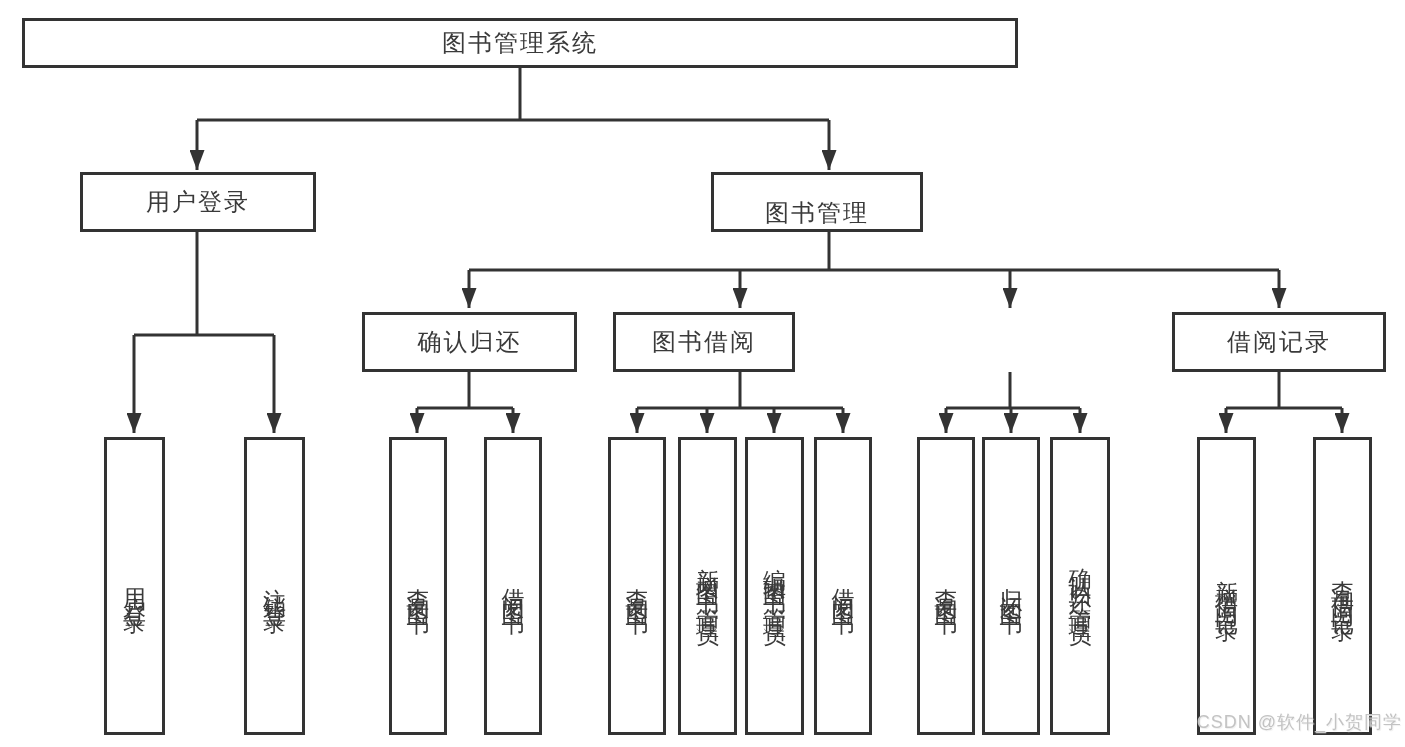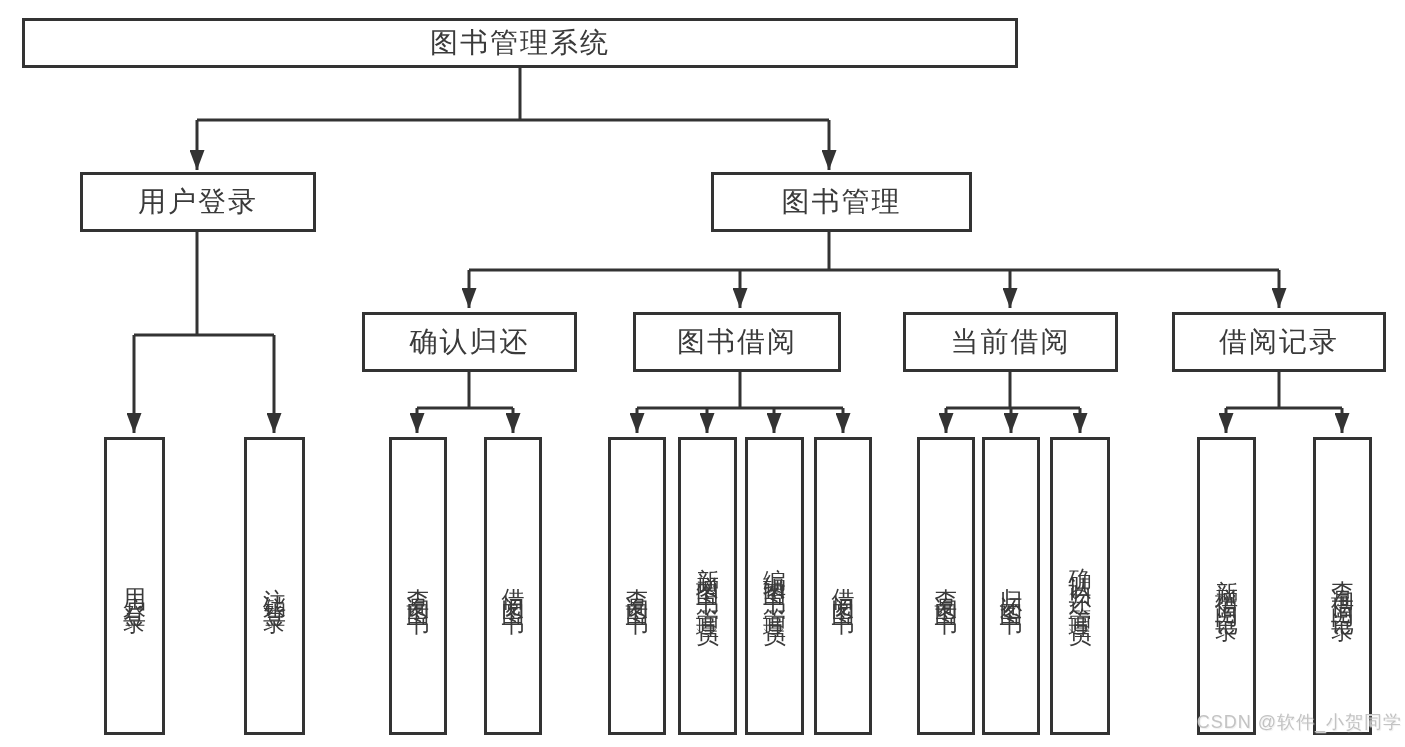--- a/index.html
+++ b/index.html
@@ -22,21 +22,21 @@
 
   .node{
     position:absolute;
     box-sizing:border-box;
     border:3px solid var(--line);
     background:#fff;
     display:flex;align-items:center;justify-content:center;
     color:var(--text);
     z-index:1;
   }
-  .h-node{font-size:28px;letter-spacing:2px;white-space:nowrap;}
+  .h-node{font-size:24px;letter-spacing:2px;white-space:nowrap;}
   .root-node{left:22px;top:18px;width:996px;height:50px;}
   .lvl2{height:60px;}
   .lvl3{height:60px;top:312px;}
 
   .leaf{top:437px;height:298px;}
   .leaf span{
     writing-mode:vertical-rl;
     text-orientation:mixed;
     font-size:23px;
     letter-spacing:8px;
@@ -108,32 +108,29 @@
     <path d="M1342,408 L1342,433" marker-end="url(#arw)"></path>
   </svg>
 
   <div class="node h-node root-node">
     <span>图书管理系统</span>
   </div>
 
   <div class="node h-node lvl2" style="left:80px;top:172px;width:236px;">
     <span>用户登录</span>
   </div>
-  <div class="node h-node lvl2" style="left:711px;top:172px;width:261px;">
+  <div class="node h-node lvl2" style="left:711px;top:172px;width:212px;align-items:flex-end;">
     <span>图书管理</span>
   </div>
 
   <div class="node h-node lvl3" style="left:362px;width:215px;">
     <span>确认归还</span>
   </div>
-  <div class="node h-node lvl3" style="left:633px;width:208px;">
+  <div class="node h-node lvl3" style="left:613px;width:182px;">
     <span>图书借阅</span>
-  </div>
-  <div class="node h-node lvl3" style="left:903px;width:215px;">
-    <span>当前借阅</span>
   </div>
   <div class="node h-node lvl3" style="left:1172px;width:214px;">
     <span>借阅记录</span>
   </div>
 
   <div class="node leaf" style="left:104px;width:61px;">
     <span>用户登录</span>
   </div>
   <div class="node leaf" style="left:244px;width:61px;">
     <span>注销登录</span>

